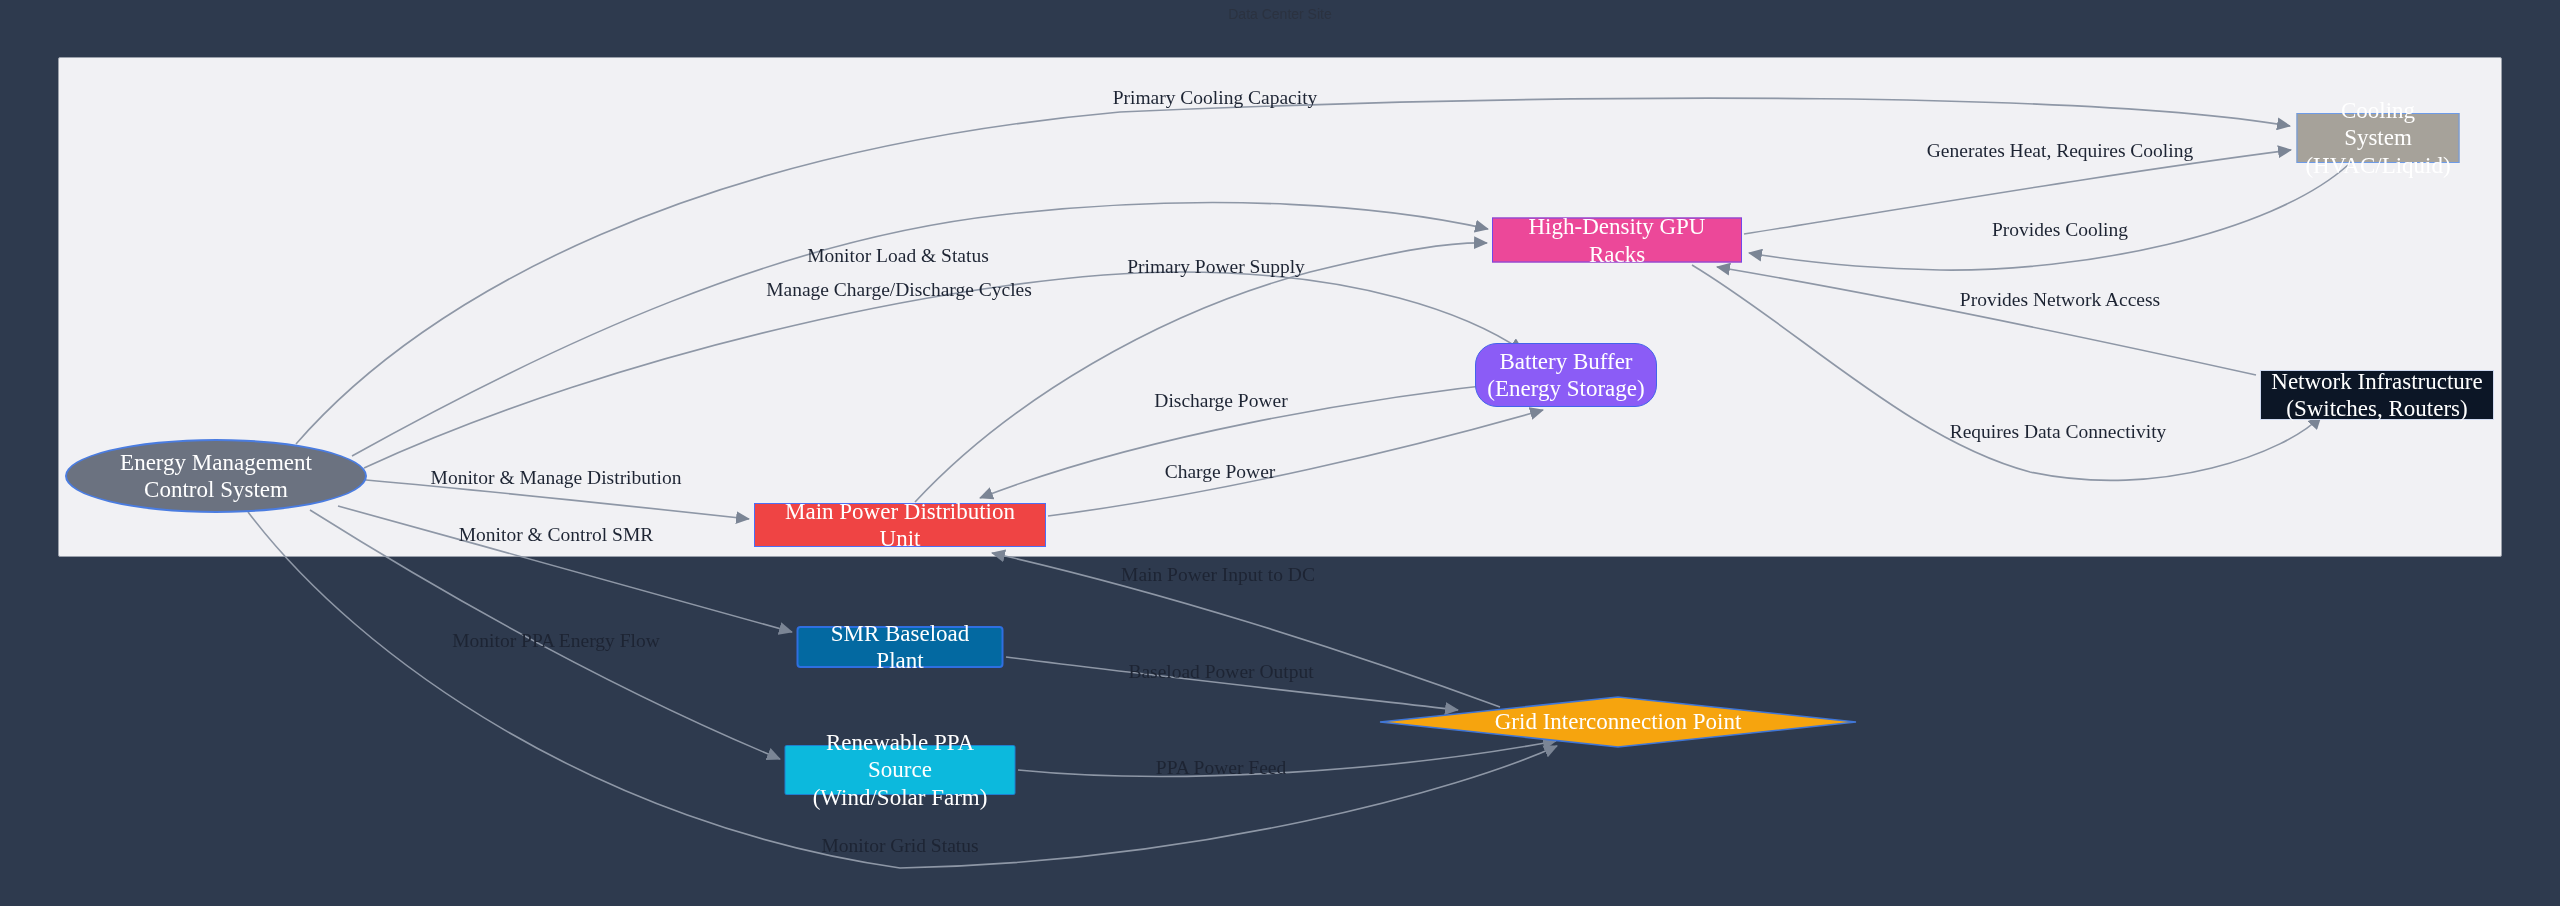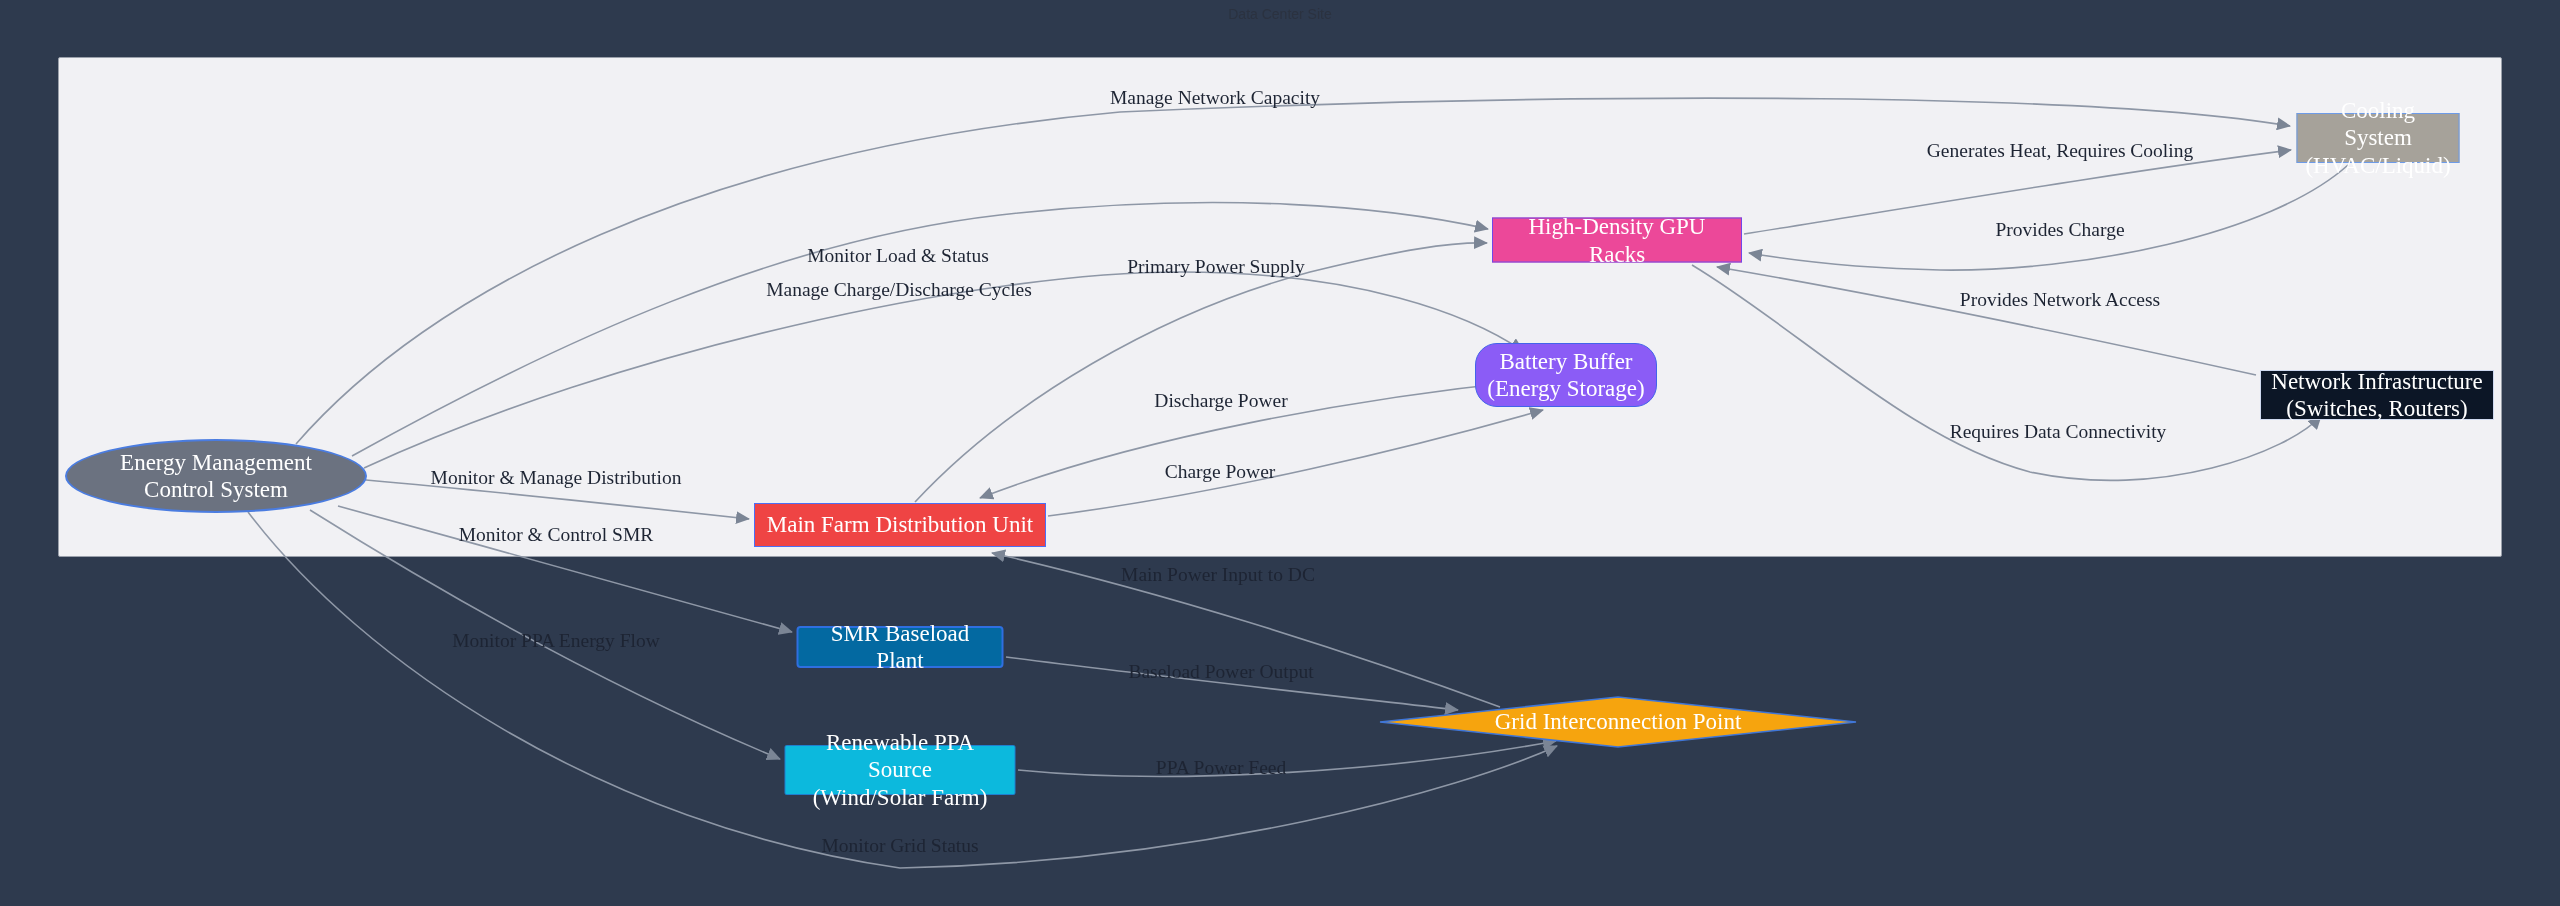--- a/index.html
+++ b/index.html
@@ -90,44 +90,44 @@
 
     <path class="edge" d="M 2256 375 C 2080 336 1900 298 1717 267" marker-end="url(#arrow)"></path>
 
     <path class="edge" d="M 1692 265 C 1800 330 1910 440 2030 472 C 2160 500 2288 452 2321 416" marker-end="url(#arrow)"></path>
 
     <polygon points="1380,722 1618,697 1856,722 1618,747" fill="#f6a40e" stroke="#3f76d8" stroke-width="1.5"></polygon>
   </svg>
 
   <div class="node node-emcs" style="left:216px;top:476px;">Energy Management
 Control System</div>
-  <div class="node node-mpdu" style="left:900px;top:525px;">Main Farm Distribution Unit</div>
+  <div class="node node-mpdu" style="left:900px;top:525px;">Main Power Distribution Unit</div>
   <div class="node node-gpu" style="left:1617px;top:240px;">High-Density GPU Racks</div>
   <div class="node node-battery" style="left:1566px;top:375px;">Battery Buffer
 (Energy Storage)</div>
   <div class="node node-cooling" style="left:2378px;top:138px;">Cooling System
 (HVAC/Liquid)</div>
   <div class="node node-network" style="left:2377px;top:387px;margin-top:8px;">Network Infrastructure
 (Switches, Routers)</div>
   <div class="node node-smr" style="left:900px;top:647px;">SMR Baseload Plant</div>
   <div class="node node-grid" style="left:1618px;top:722px;">Grid Interconnection Point</div>
   <div class="node node-ppa" style="left:900px;top:770px;">Renewable PPA Source
 (Wind/Solar Farm)</div>
 
-  <div class="edge-label" style="left:1215px;top:98px;">Manage Network Capacity</div>
+  <div class="edge-label" style="left:1215px;top:98px;">Primary Cooling Capacity</div>
   <div class="edge-label" style="left:898px;top:208px;margin-top:48px;">Monitor Load &amp; Status</div>
   <div class="edge-label" style="left:899px;top:290px;">Manage Charge/Discharge Cycles</div>
   <div class="edge-label" style="left:556px;top:478px;">Monitor &amp; Manage Distribution</div>
   <div class="edge-label" style="left:556px;top:535px;">Monitor &amp; Control SMR</div>
   <div class="edge-label" style="left:556px;top:641px;text-align:center;">Monitor PPA Energy Flow</div>
   <div class="edge-label" style="left:900px;top:846px;">Monitor Grid Status</div>
   <div class="edge-label" style="left:1221px;top:672px;">Baseload Power Output</div>
   <div class="edge-label" style="left:1221px;top:768px;">PPA Power Feed</div>
   <div class="edge-label" style="left:1218px;top:575px;">Main Power Input to DC</div>
   <div class="edge-label" style="left:1216px;top:267px;">Primary Power Supply</div>
   <div class="edge-label" style="left:1221px;top:401px;">Discharge Power</div>
   <div class="edge-label" style="left:1220px;top:472px;">Charge Power</div>
   <div class="edge-label" style="left:2060px;top:151px;">Generates Heat, Requires Cooling</div>
-  <div class="edge-label" style="left:2060px;top:230px;">Provides Charge</div>
+  <div class="edge-label" style="left:2060px;top:230px;">Provides Cooling</div>
   <div class="edge-label" style="left:2060px;top:300px;">Provides Network Access</div>
   <div class="edge-label" style="left:2058px;top:432px;">Requires Data Connectivity</div>
 
 </div>
 
 </body></html>

